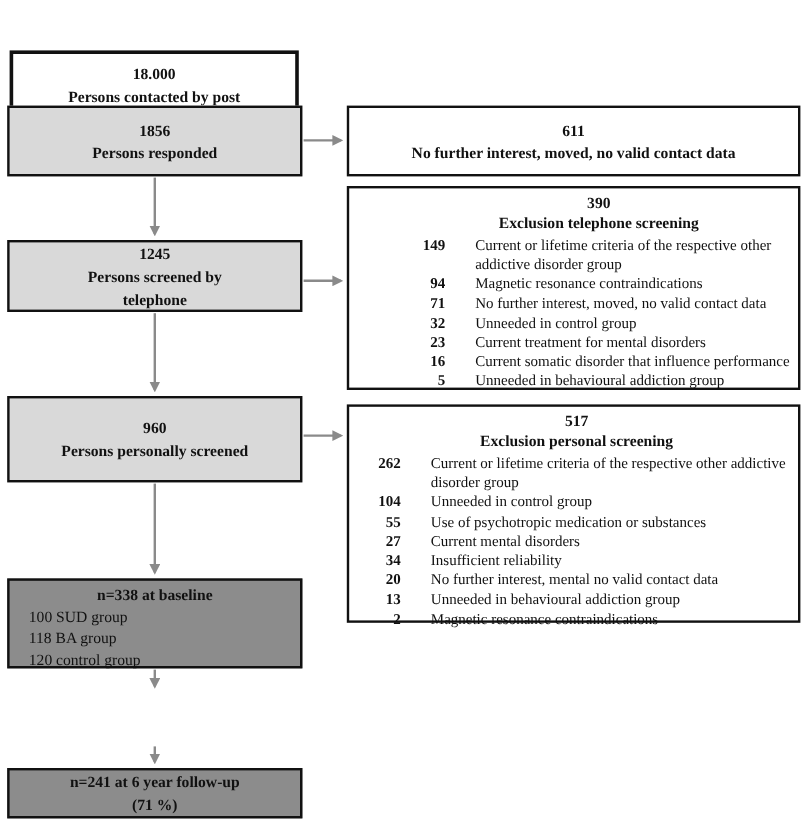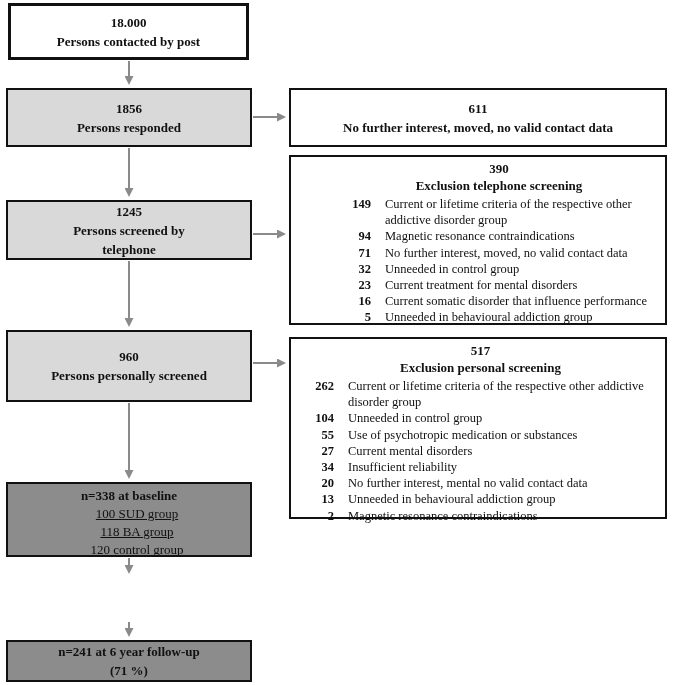--- a/index.html
+++ b/index.html
@@ -13,51 +13,51 @@
     overflow: hidden;
   }
   .box {
     position: absolute;
     box-sizing: border-box;
     background: #ffffff;
     border: 2px solid #111111;
   }
   .box.light { background: #d9d9d9; border-width: 2.5px; }
   .box.dark  { background: #8c8c8c; border-width: 2.5px; }
-  .box.thick { border-width: 3px; }
+  .box.thick { border-width: 3px; margin-top: 39px; }
   .center-txt {
     display: flex;
     flex-direction: column;
     justify-content: center;
     align-items: center;
     text-align: center;
     height: 100%;
     line-height: 19px;
   }
   .bold { font-weight: bold; }
   .fs13 { font-size: 13px; }
   .narrow-label { max-width: 155px; }
   .arrows { position: absolute; left: 0; top: 0; }
   
   .excl { padding: 3px 6px 0 4px; }
   .excl-head { text-align: center; font-weight: bold; font-size: 13px; line-height: 17px; }
   .excl-list { margin-top: 2px; }
   .excl-row {
     display: grid;
     grid-template-columns: 32px 1fr;
-    column-gap: 14px;
+    column-gap: 25px;
     font-size: 12.5px;
     line-height: 16.2px;
   }
   .excl-num { font-weight: bold; text-align: right; }
   .excl-reason { text-align: left; }
   
   .baseline-body { padding-top: 3px; line-height: 18px; font-size: 13px; }
   .baseline-title { text-align: center; font-weight: bold; }
-  .baseline-line { text-align: center; padding-left: 16px; text-decoration: underline; }
+  .baseline-line { text-align: left; padding-left: 16px; }
 </style>
 </head>
 <body>
 
 <div class="canvas">
 
   <svg class="arrows" width="674" height="685">
     <defs>
       <marker id="ah" markerUnits="userSpaceOnUse" markerWidth="9" markerHeight="9" refX="7" refY="4.5" orient="auto">
         <path d="M0,0 L9,4.5 L0,9 Z" fill="#8a8a8a"></path>

